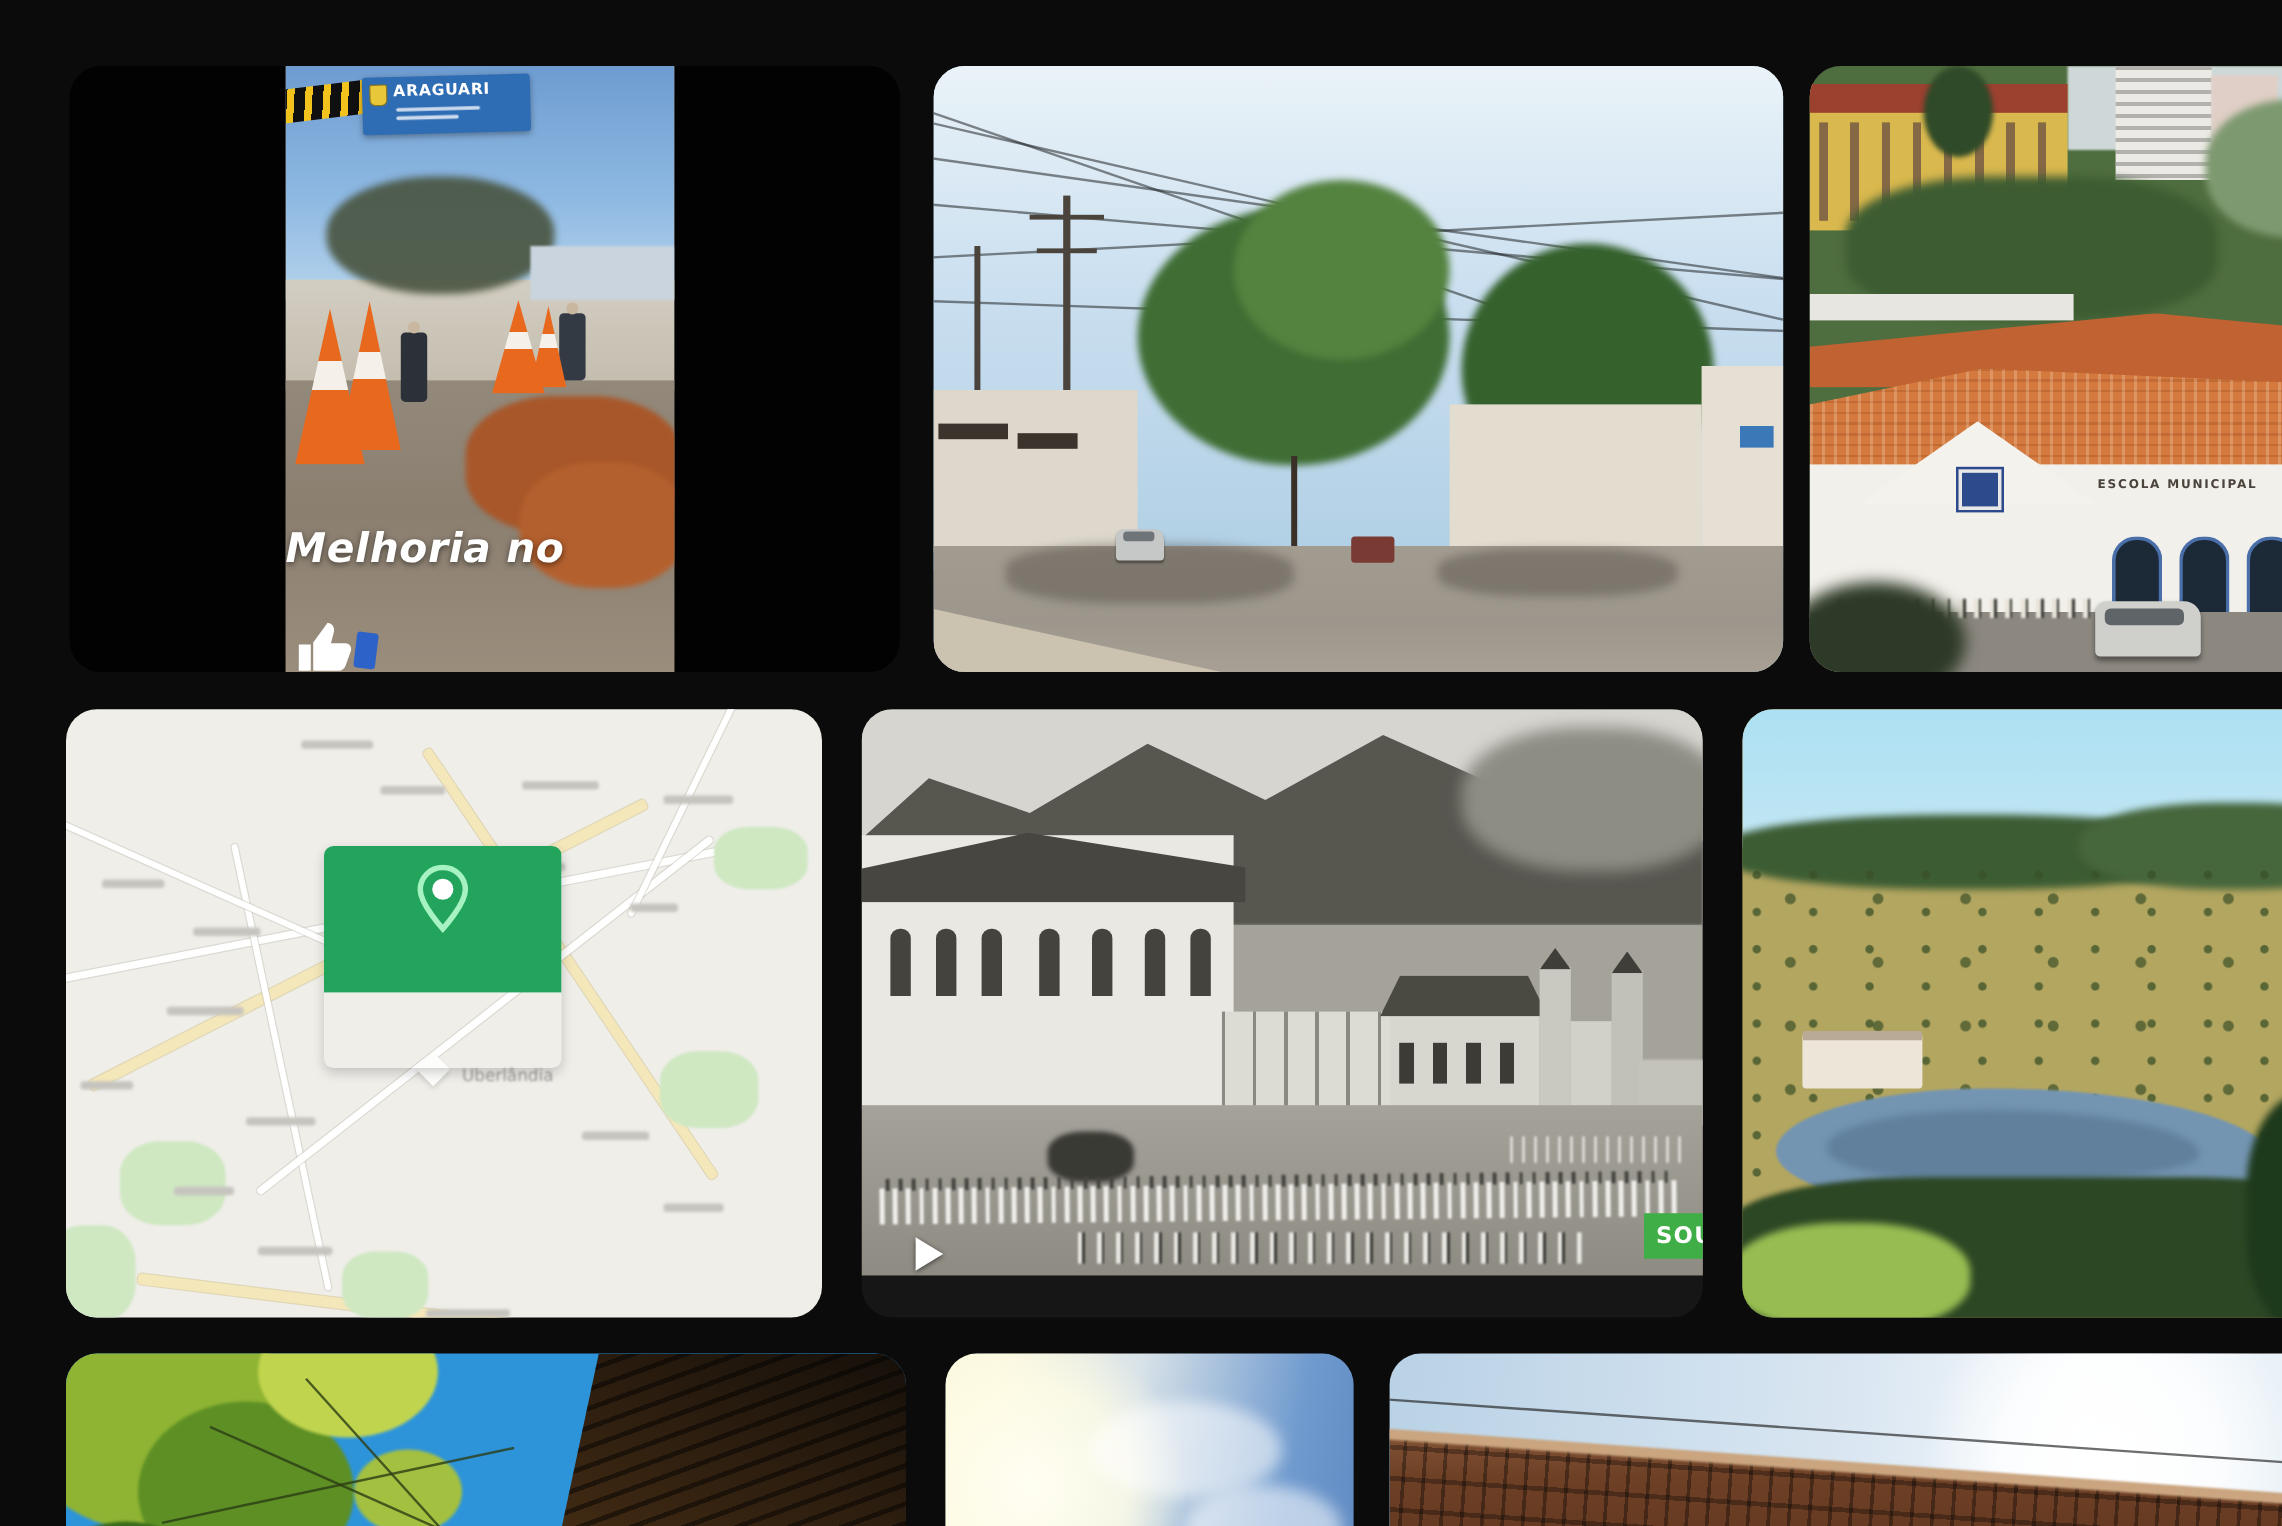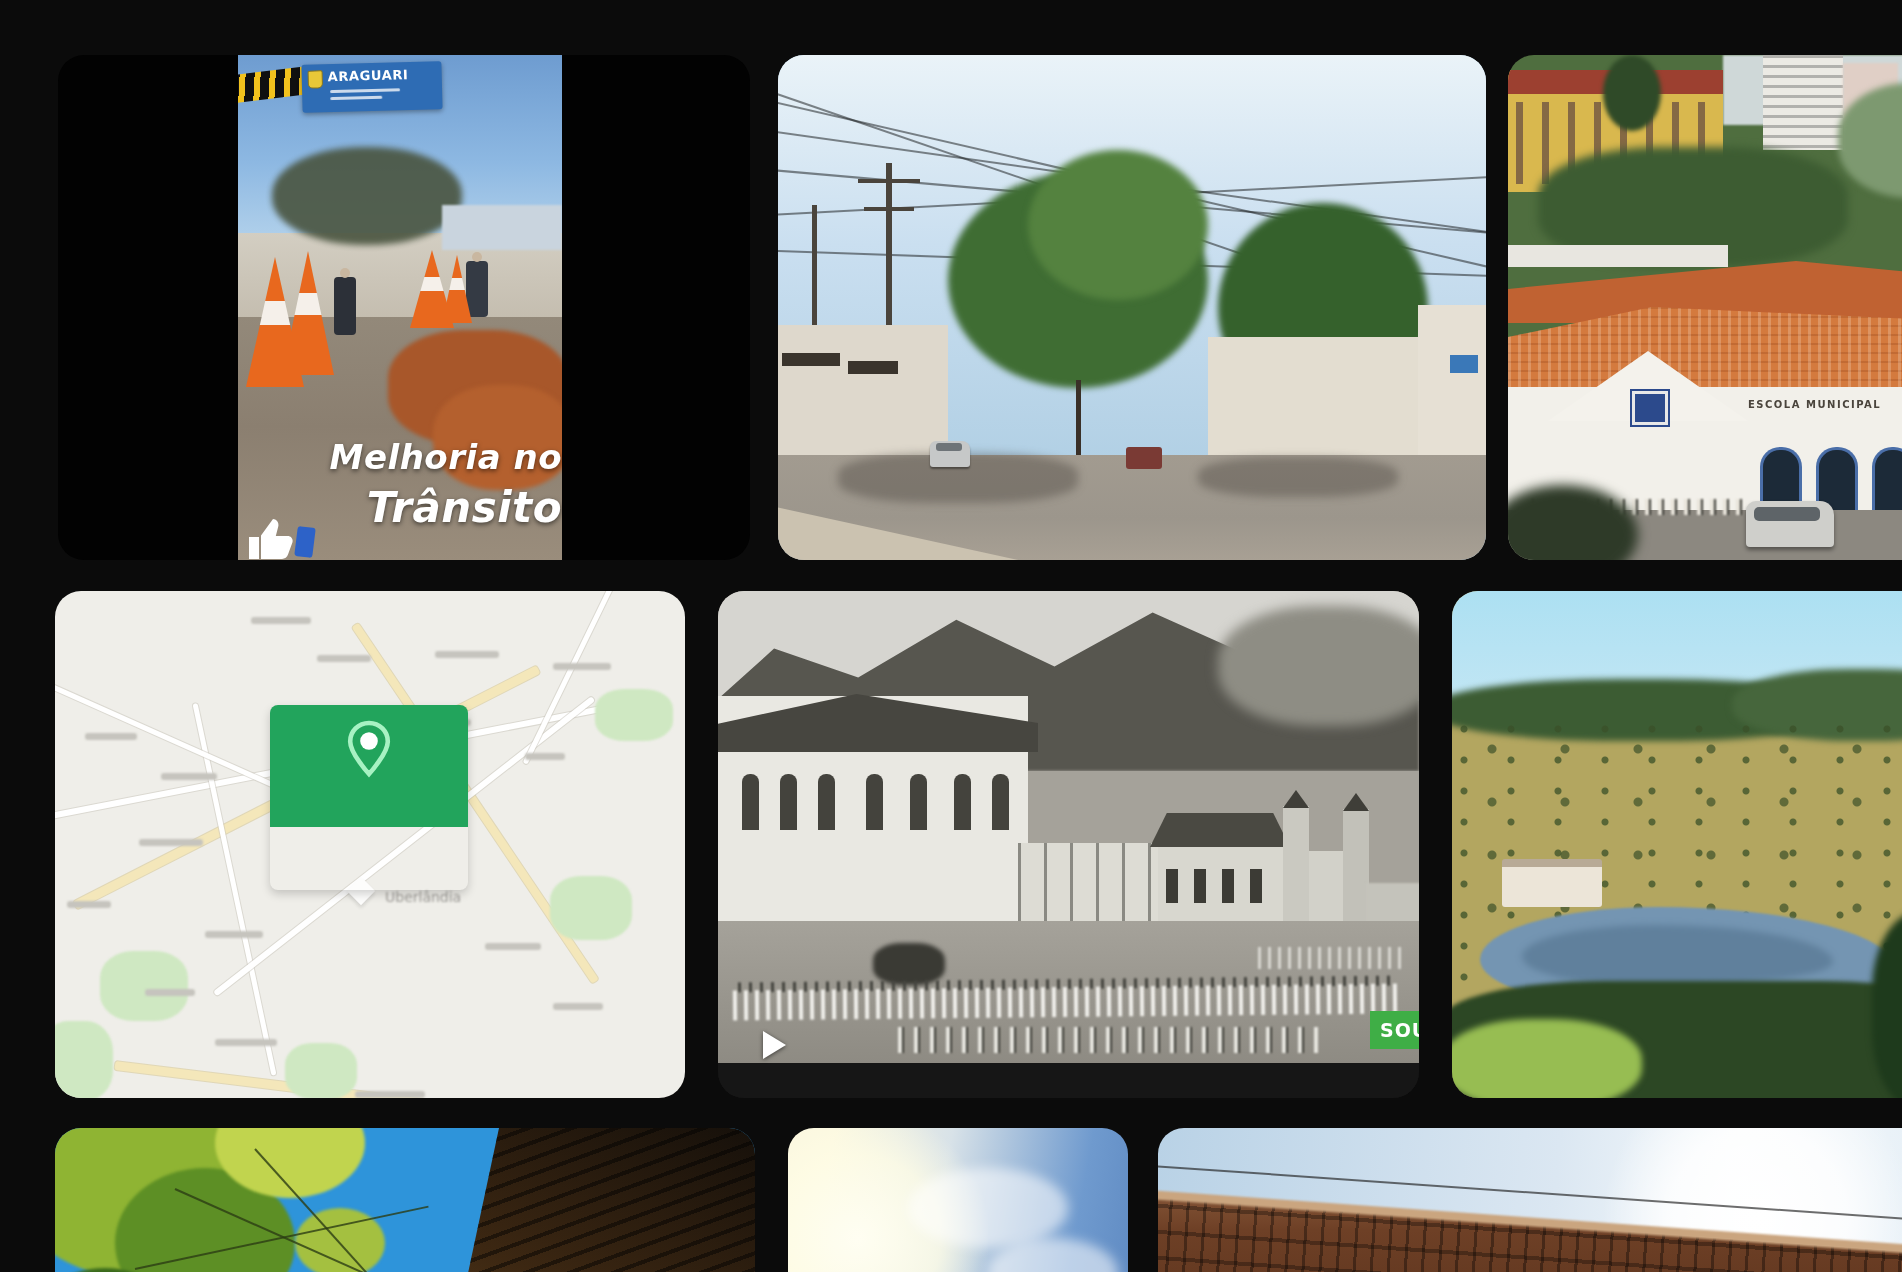--- a/index.html
+++ b/index.html
@@ -26,21 +26,21 @@
   .t1-wall{left:0;top:178px;width:324px;height:92px;background:linear-gradient(180deg,#d3cec2,#c3bcae);}
   .t1-tree{left:34px;top:92px;width:190px;height:98px;background:#49543f;border-radius:48%;filter:blur(3px);opacity:.9;}
   .t1-houses{left:204px;top:150px;width:120px;height:45px;background:#c9d4de;filter:blur(1px);}
   .t1-road{left:0;top:262px;width:324px;height:243px;background:linear-gradient(180deg,#93897a,#8b7f70 45%,#9a8d7c);}
   .t1-dirt1{left:150px;top:275px;width:180px;height:115px;background:#a8572a;border-radius:42%;filter:blur(2px);}
   .t1-dirt2{left:195px;top:330px;width:140px;height:105px;background:#b4602e;border-radius:45%;filter:blur(2px);}
   .t1-fig{border-radius:4px;}
   .t1-head{position:absolute;left:50%;top:-9px;width:10px;height:10px;margin-left:-5px;border-radius:50%;background:#c9b7a0;}
   .cone{position:absolute;clip-path:polygon(50% 0,100% 100%,0 100%);
     background:linear-gradient(180deg,#e8681e 0 34%,#f5f0ea 34% 52%,#e8681e 52%);filter:blur(.4px);}
-  .t1-cap{position:absolute;width:100%;text-align:right;color:#fff;font-style:italic;font-weight:800;
+  .t1-cap{position:absolute;width:100%;text-align:left;color:#fff;font-style:italic;font-weight:800;
     text-shadow:0 2px 5px rgba(0,0,0,.55);letter-spacing:.5px;}
   .t1-thumb{left:8px;top:462px;width:50px;height:44px;}
   .t1-bluetag{left:58px;top:472px;width:18px;height:30px;background:#2d62c8;border-radius:3px;transform:rotate(7deg);}
 
   
   .t2{left:778px;top:55px;width:708px;height:505px;background:#b0cfe4;}
   .t2-sky{left:0;top:0;width:708px;height:420px;background:linear-gradient(180deg,#eaf3f8 0%,#cadff0 45%,#b0cfe4 100%);}
   .t2-pole{background:#4a443c;}
   .t2-tree{filter:blur(3px);}
   .t2-bldg{background:#ded8cc;}
@@ -189,21 +189,20 @@
         <span class="t1-head"></span>
       </div>
     <div class="abs t1-fig" style="left:228px;top:206px;width:22px;height:56px;background:#343a44;">
         <span class="t1-head"></span>
       </div>
     <div class="cone" style="left:44px;top:196px;width:52px;height:124px;"></div>
     <div class="cone" style="left:8px;top:202px;width:58px;height:130px;"></div>
     <div class="cone" style="left:172px;top:195px;width:44px;height:78px;"></div>
     <div class="cone" style="left:204px;top:200px;width:30px;height:68px;"></div>
     <div class="t1-cap" style="top:382px;font-size:34px;">Melhoria no</div>
-    <div class="t1-cap" style="top:428px;font-size:42px;padding-left:40px;box-sizing:border-box;">Trânsito</div>
     <svg class="abs t1-thumb" viewBox="0 0 24 22">
       <path d="M1 10 h5 v11 H1 z M7 21 h10.5 c1.4 0 2.6-.9 3-2.2 l2.2-6.1 c.5-1.6-.6-3.2-2.3-3.2 h-6 l1.2-4.6 c.4-1.4-.2-2.9-1.5-3.6 L13 1 7 9.2 z" fill="#ffffff"></path>
     </svg>
     <div class="abs t1-bluetag"></div>
   </div>
 </div>
 
 <div class="tile t2">
   <div class="abs t2-sky"></div>
   <div class="line" style="left:-30px;top:72px;width:820px;transform:rotate(8deg);"></div>

